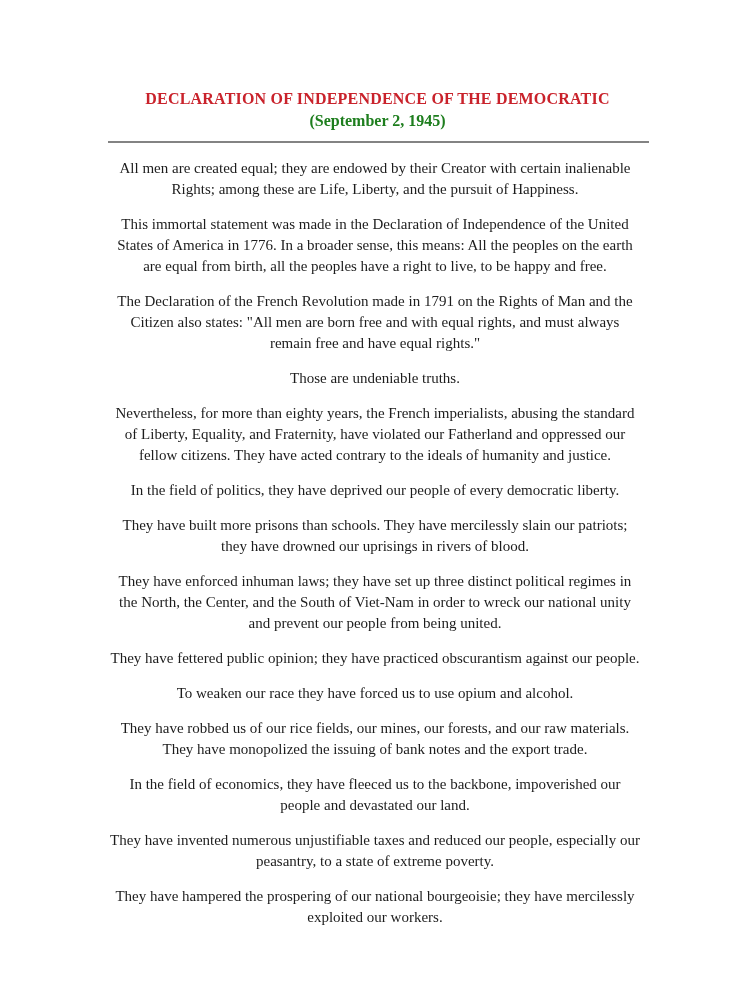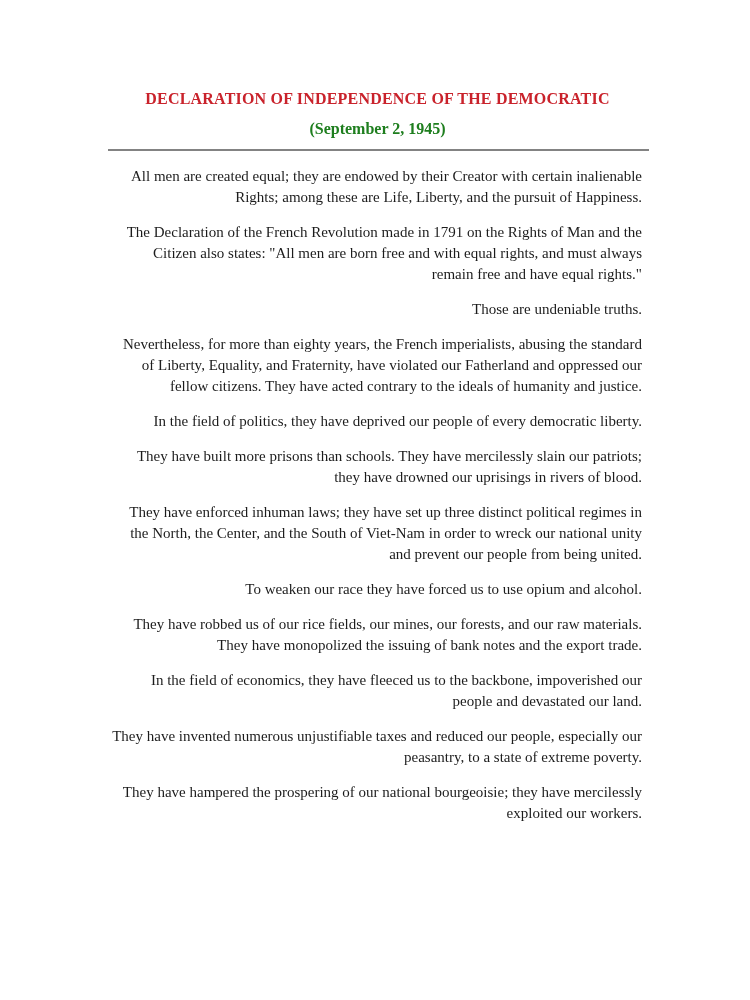--- a/index.html
+++ b/index.html
@@ -26,63 +26,65 @@
   }
   .doc-title {
     margin: 0;
     font-size: 16px;
     line-height: 22px;
     font-weight: bold;
     color: var(--title-color, #c9222b);
     letter-spacing: 0.2px;
   }
   .doc-subtitle {
-    margin: 8px;
+    margin: 0;
     font-size: 16px;
     line-height: 22px;
     font-weight: bold;
     color: var(--subtitle-color, #1e7e1e);
   }
   .divider {
     border: none;
     border-top: 2px solid var(--divider-color, #838383);
     margin: 9px 0 0 0;
     width: 541px;
   }
   .doc-body {
     margin-top: 15px;
     width: 534px;
   }
   .doc-body p {
     margin: 0 0 14px 0;
     font-size: 15px;
     line-height: 21px;
     color: var(--body-color, #1c1c1c);
-    text-align: right;
+    text-align: center;
   }
 </style>
 </head>
 <body>
 
 <div class="page">
   <div class="doc-header">
     <h1 class="doc-title"><span>DECLARATION OF INDEPENDENCE OF THE DEMOCRATIC</span><br>
     </h1>
     <div class="doc-subtitle">(September 2, 1945)</div>
   </div>
 
   <hr class="divider">
 
   <div class="doc-body">
     <p>All men are created equal; they are endowed by their Creator with certain inalienable Rights; among these are Life, Liberty, and the pursuit of Happiness.</p>
+    <p>This immortal statement was made in the Declaration of Independence of the United States of America in 1776. In a broader sense, this means: All the peoples on the earth are equal from birth, all the peoples have a right to live, to be happy and free.</p>
     <p>The Declaration of the French Revolution made in 1791 on the Rights of Man and the Citizen also states: "All men are born free and with equal rights, and must always remain free and have equal rights."</p>
     <p>Those are undeniable truths.</p>
     <p>Nevertheless, for more than eighty years, the French imperialists, abusing the standard of Liberty, Equality, and Fraternity, have violated our Fatherland and oppressed our fellow citizens. They have acted contrary to the ideals of humanity and justice.</p>
     <p>In the field of politics, they have deprived our people of every democratic liberty.</p>
     <p>They have built more prisons than schools. They have mercilessly slain our patriots; they have drowned our uprisings in rivers of blood.</p>
     <p>They have enforced inhuman laws; they have set up three distinct political regimes in the North, the Center, and the South of Viet-Nam in order to wreck our national unity and prevent our people from being united.</p>
+    <p>They have fettered public opinion; they have practiced obscurantism against our people.</p>
     <p>To weaken our race they have forced us to use opium and alcohol.</p>
     <p>They have robbed us of our rice fields, our mines, our forests, and our raw materials. They have monopolized the issuing of bank notes and the export trade.</p>
     <p>In the field of economics, they have fleeced us to the backbone, impoverished our people and devastated our land.</p>
     <p>They have invented numerous unjustifiable taxes and reduced our people, especially our peasantry, to a state of extreme poverty.</p>
     <p>They have hampered the prospering of our national bourgeoisie; they have mercilessly exploited our workers.</p>
   </div>
 </div>
 
 </body></html>

